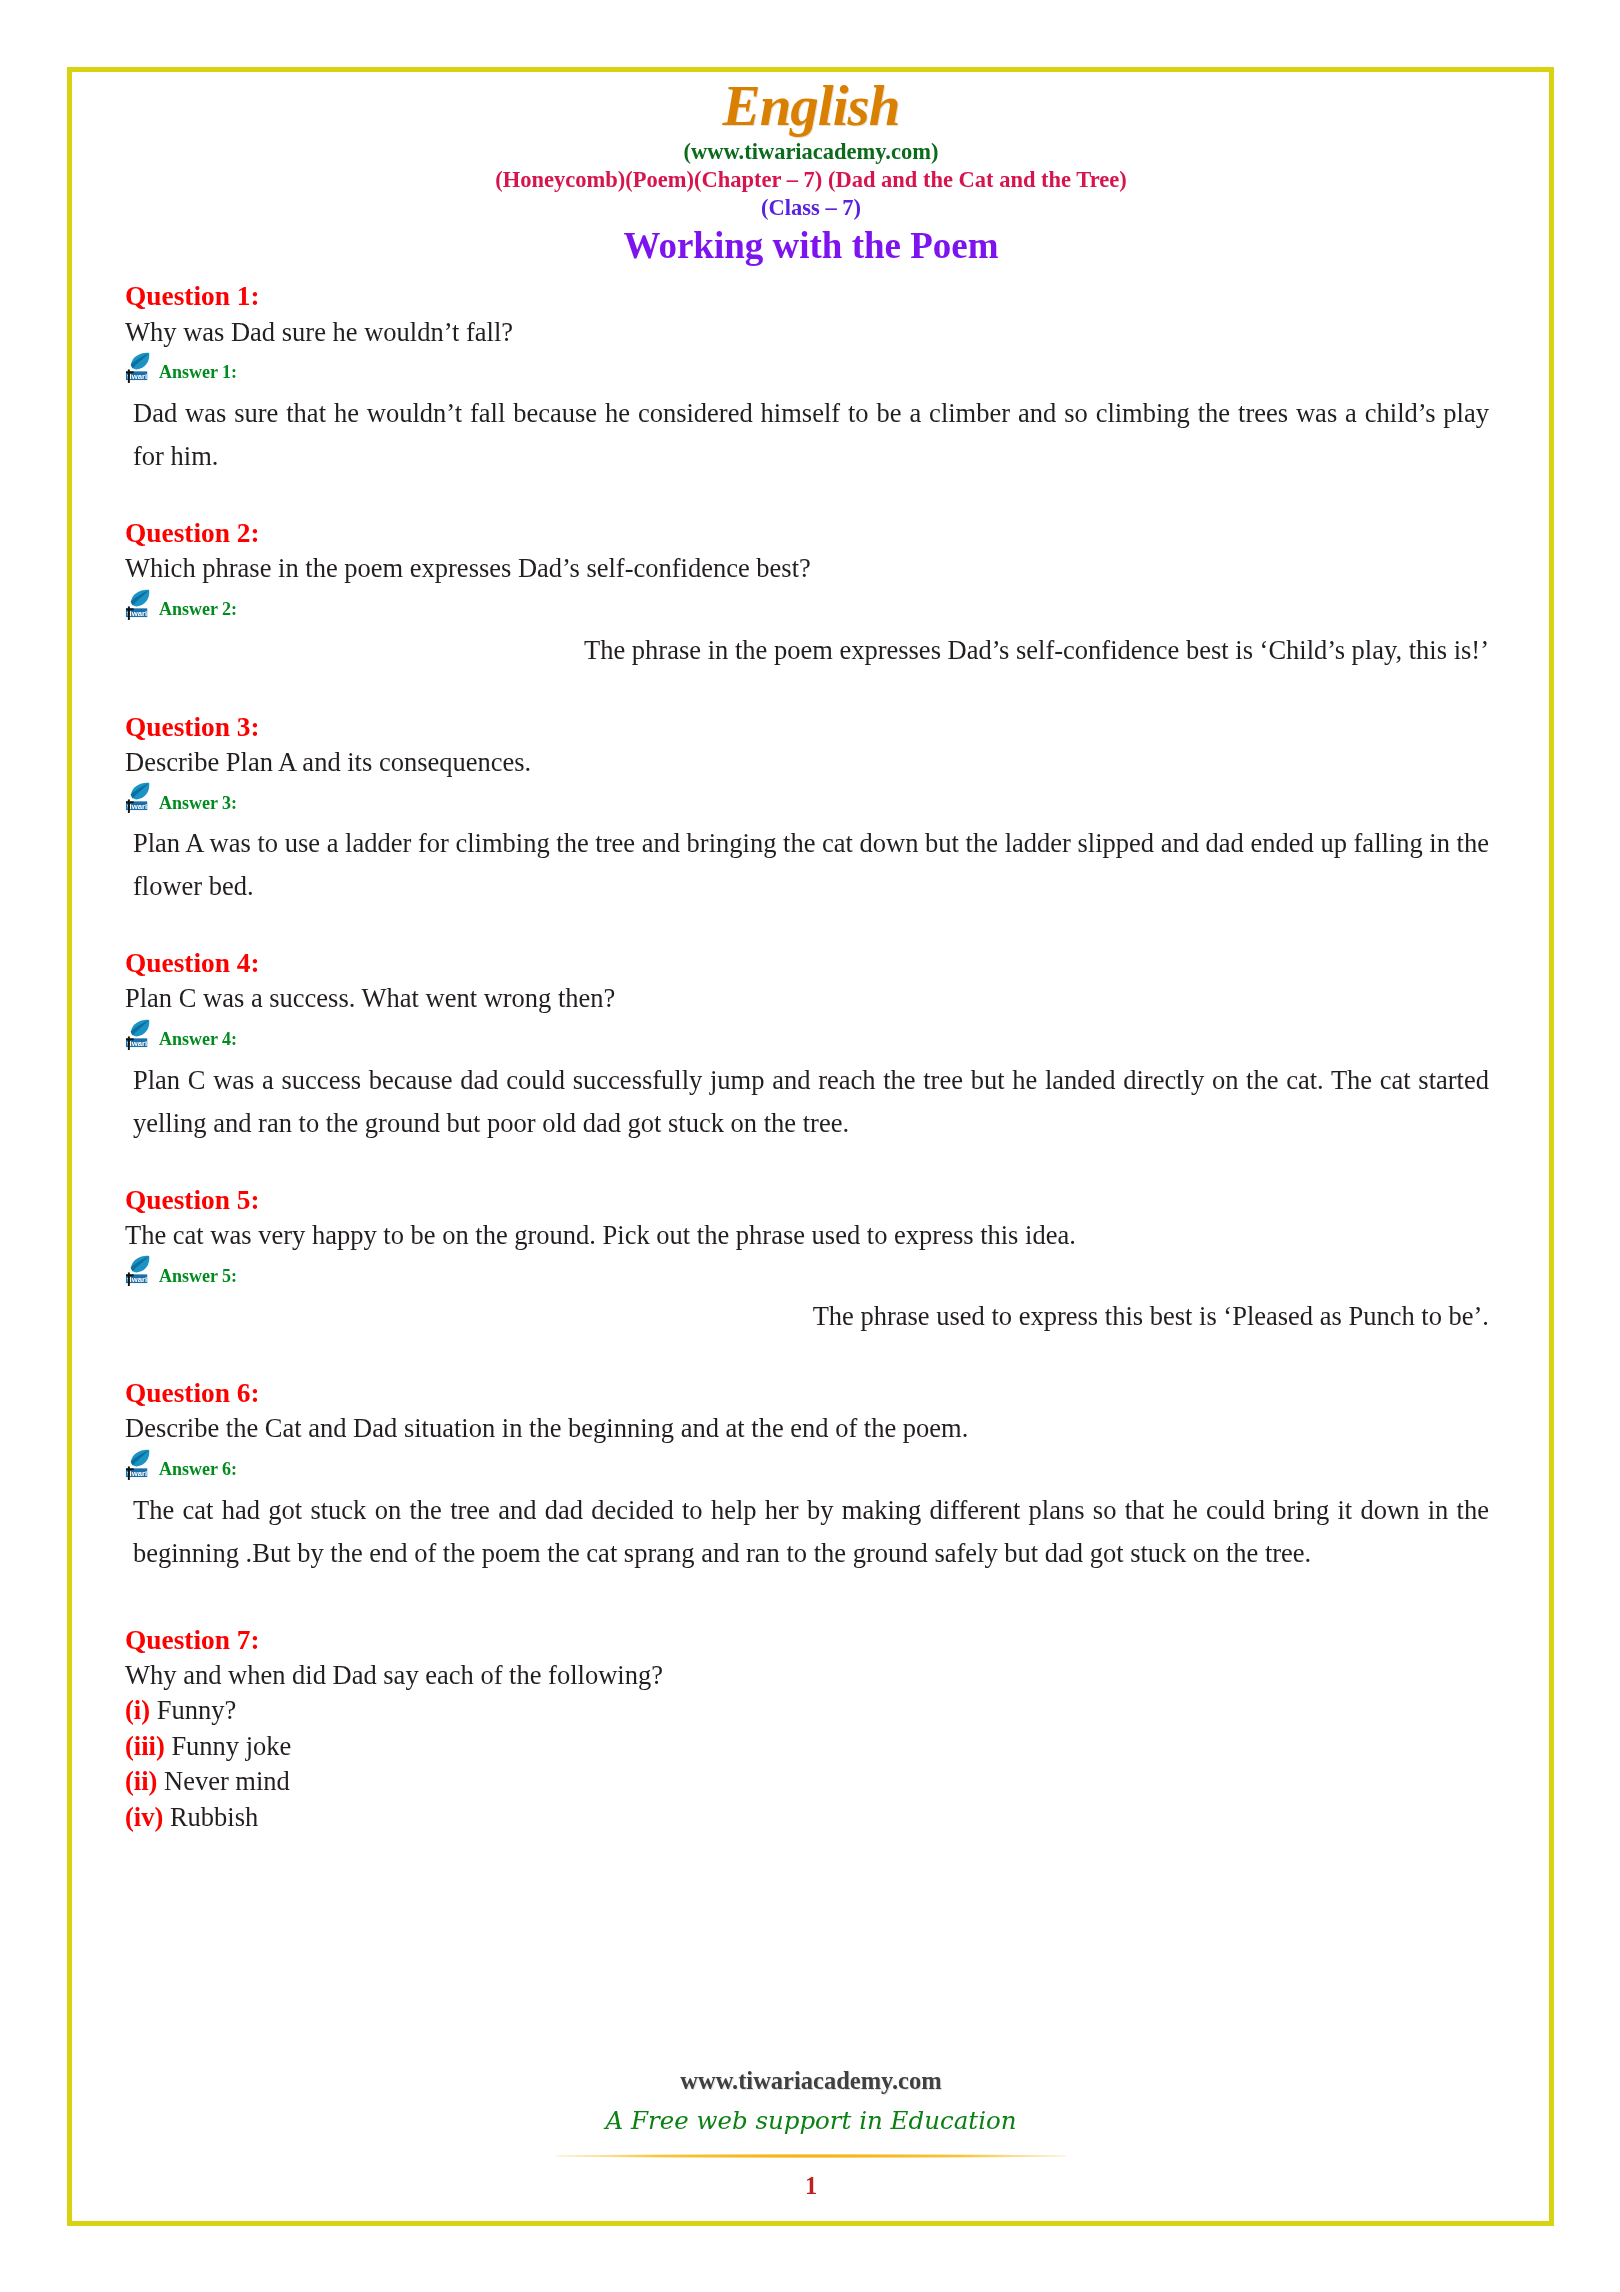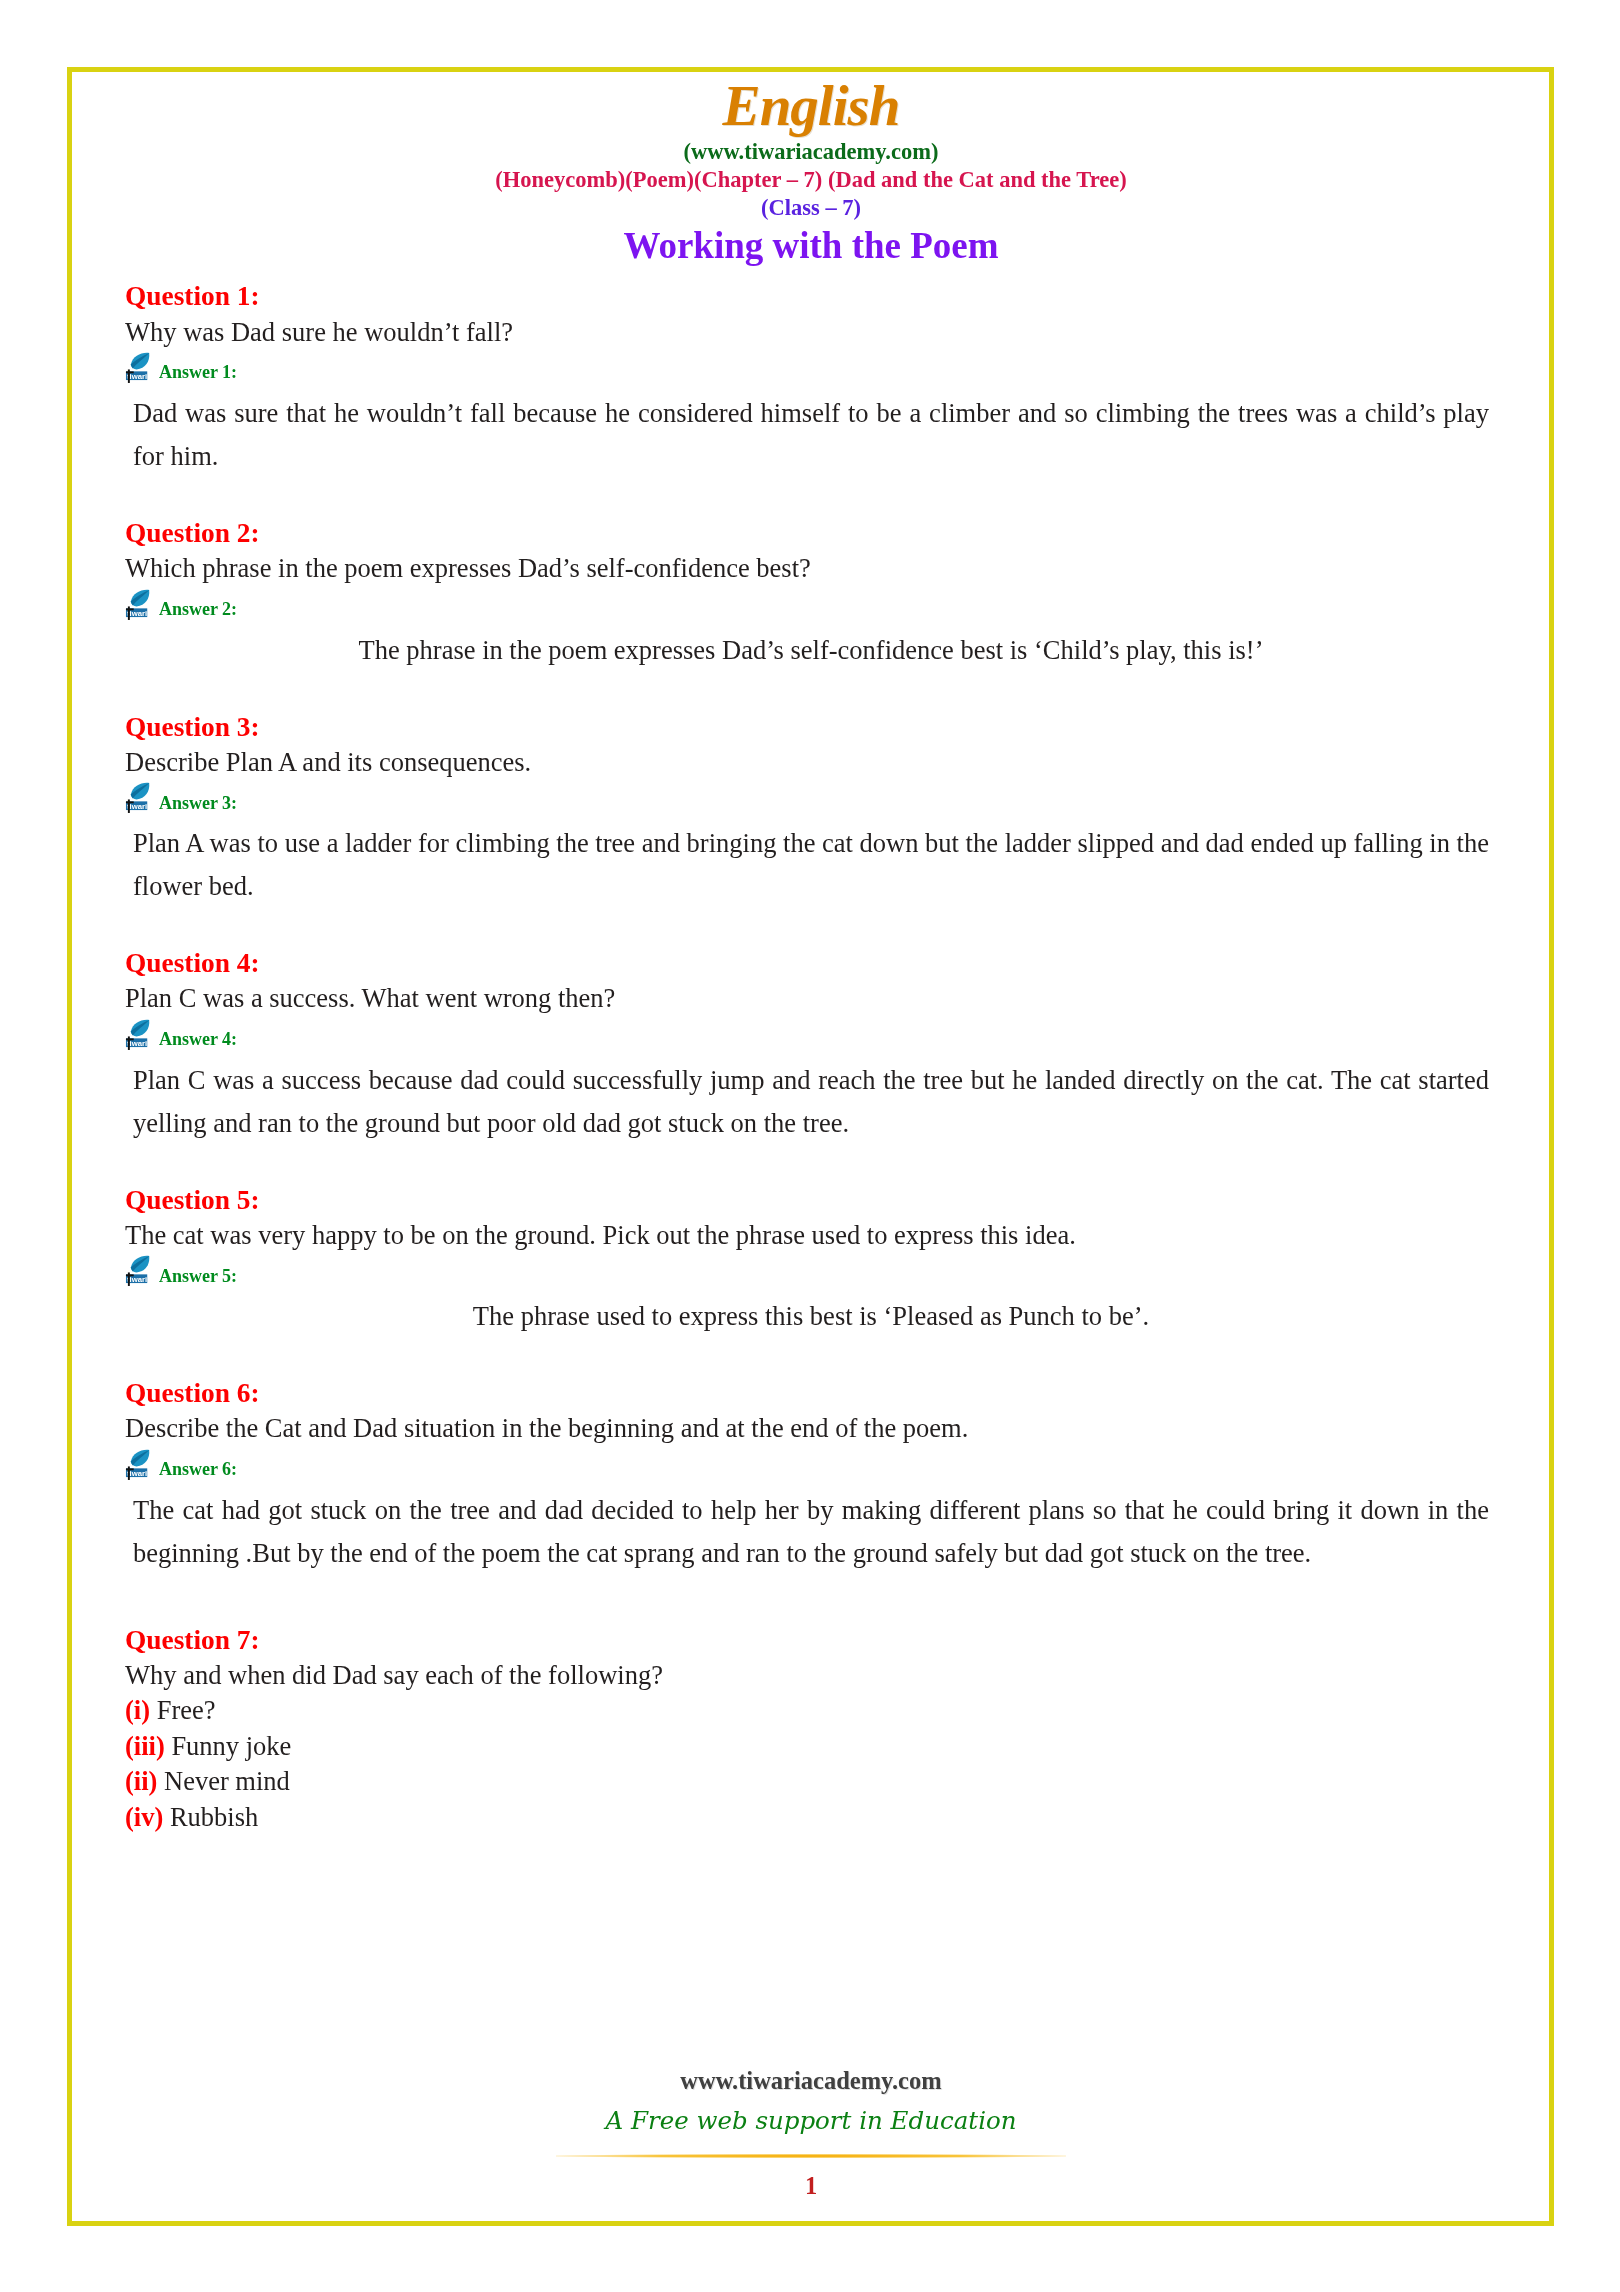--- a/index.html
+++ b/index.html
@@ -120,21 +120,21 @@
     color: #008b1e;
     line-height: 1.2;
   }
   .a-text {
     font-size: 26.5px;
     color: #231f1f;
     line-height: 1.62;
     margin: 8px;
     text-align: justify;
   }
-  .a-text.nojust { text-align: center; }
+  .a-text.nojust { text-align: right; }
 
   .gap { height: 29px; }
   .gap-lg { height: 39px; }
 
   
   .leaf-icon {
     width: 29px;
     height: 33px;
     flex: 0 0 auto;
     position: relative;
@@ -340,21 +340,21 @@
     </div>
     <p class="a-text">The cat had got stuck on the tree and dad decided to help her by making different plans so that he could bring it down in the beginning .But by the end of the poem the cat sprang and ran to the ground safely but dad got stuck on the tree.</p>
   </div>
 
   <div class="gap-lg"></div>
 
   <div class="qa-block">
     <p class="q-label">Question 7:</p>
     <p class="q-text">Why and when did Dad say each of the following?</p>
     <p class="roman">
-      <b>(i)</b><span> Free?</span>
+      <b>(i)</b><span> Funny?</span>
     </p>
     <p class="roman">
       <b>(iii)</b><span> Funny joke</span>
     </p>
     <p class="roman">
       <b>(ii)</b><span> Never mind</span>
     </p>
     <p class="roman">
       <b>(iv)</b><span> Rubbish</span>
     </p>

